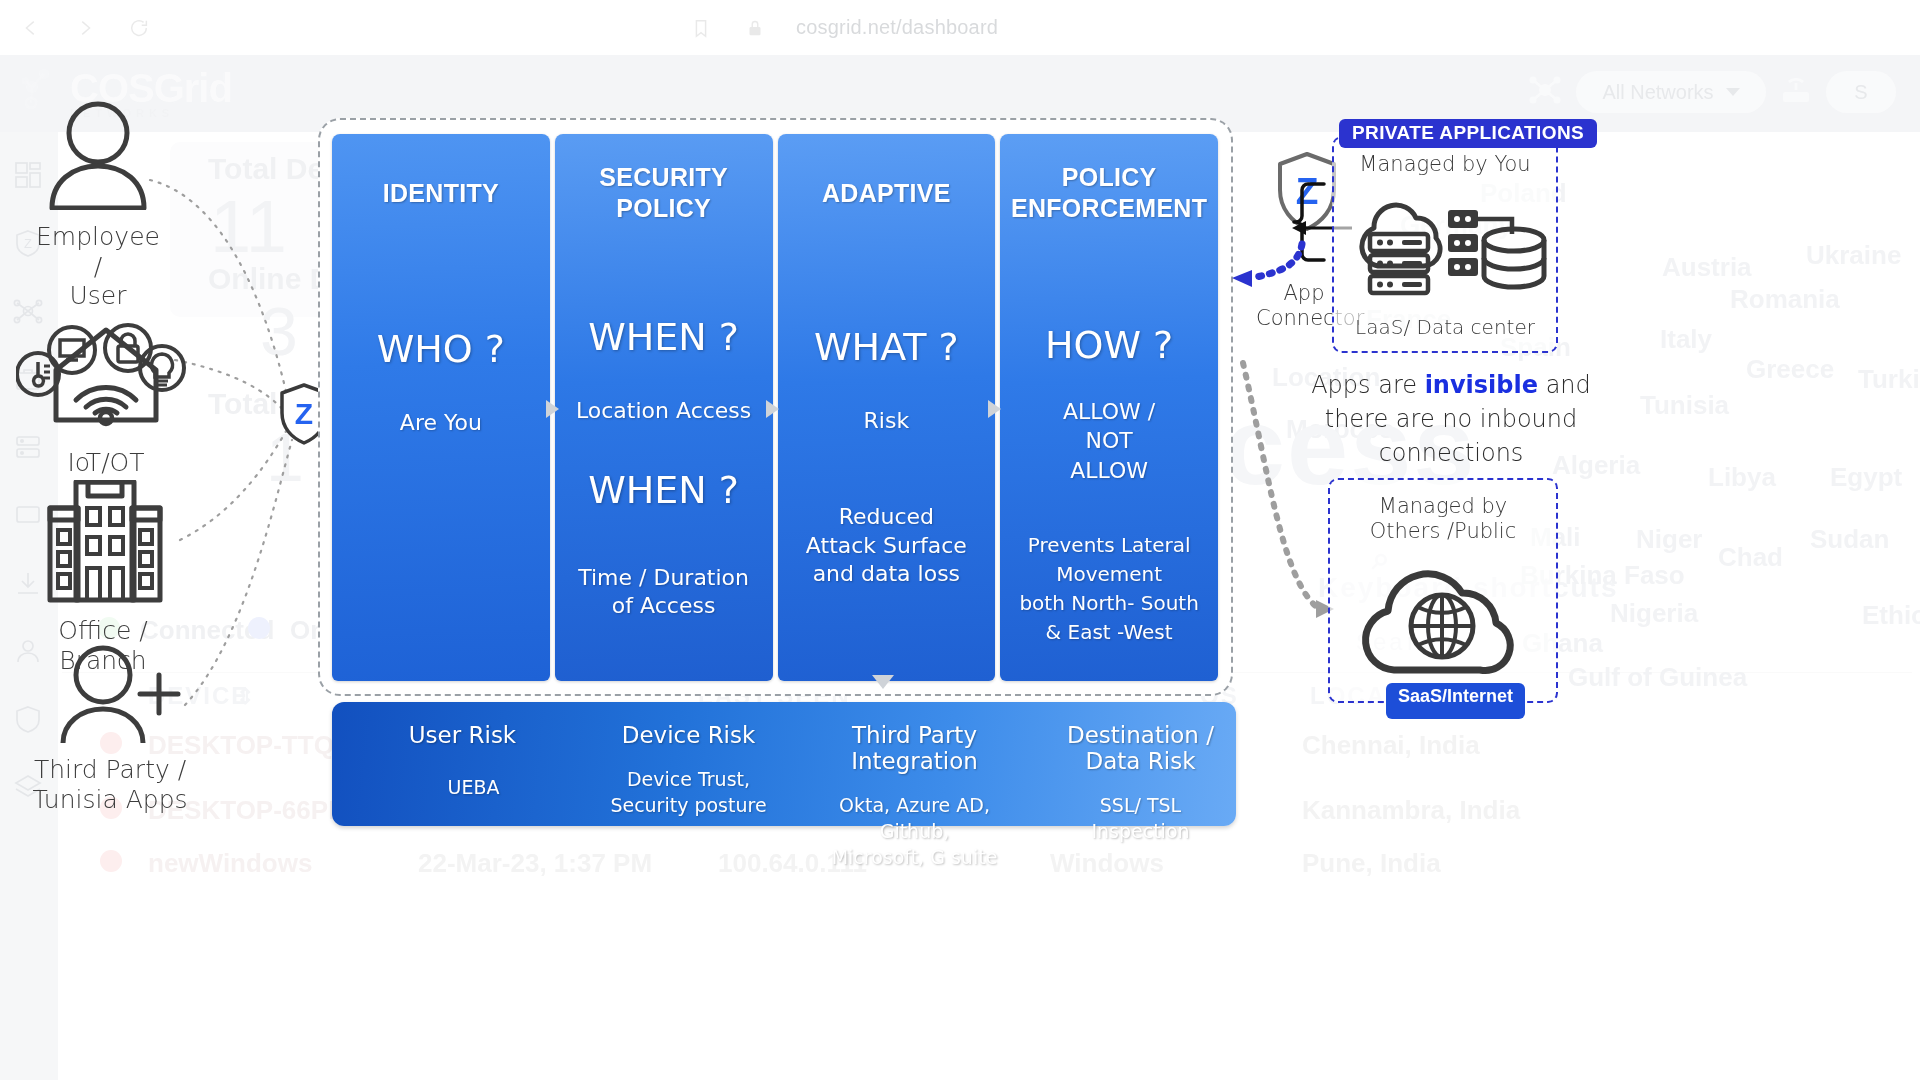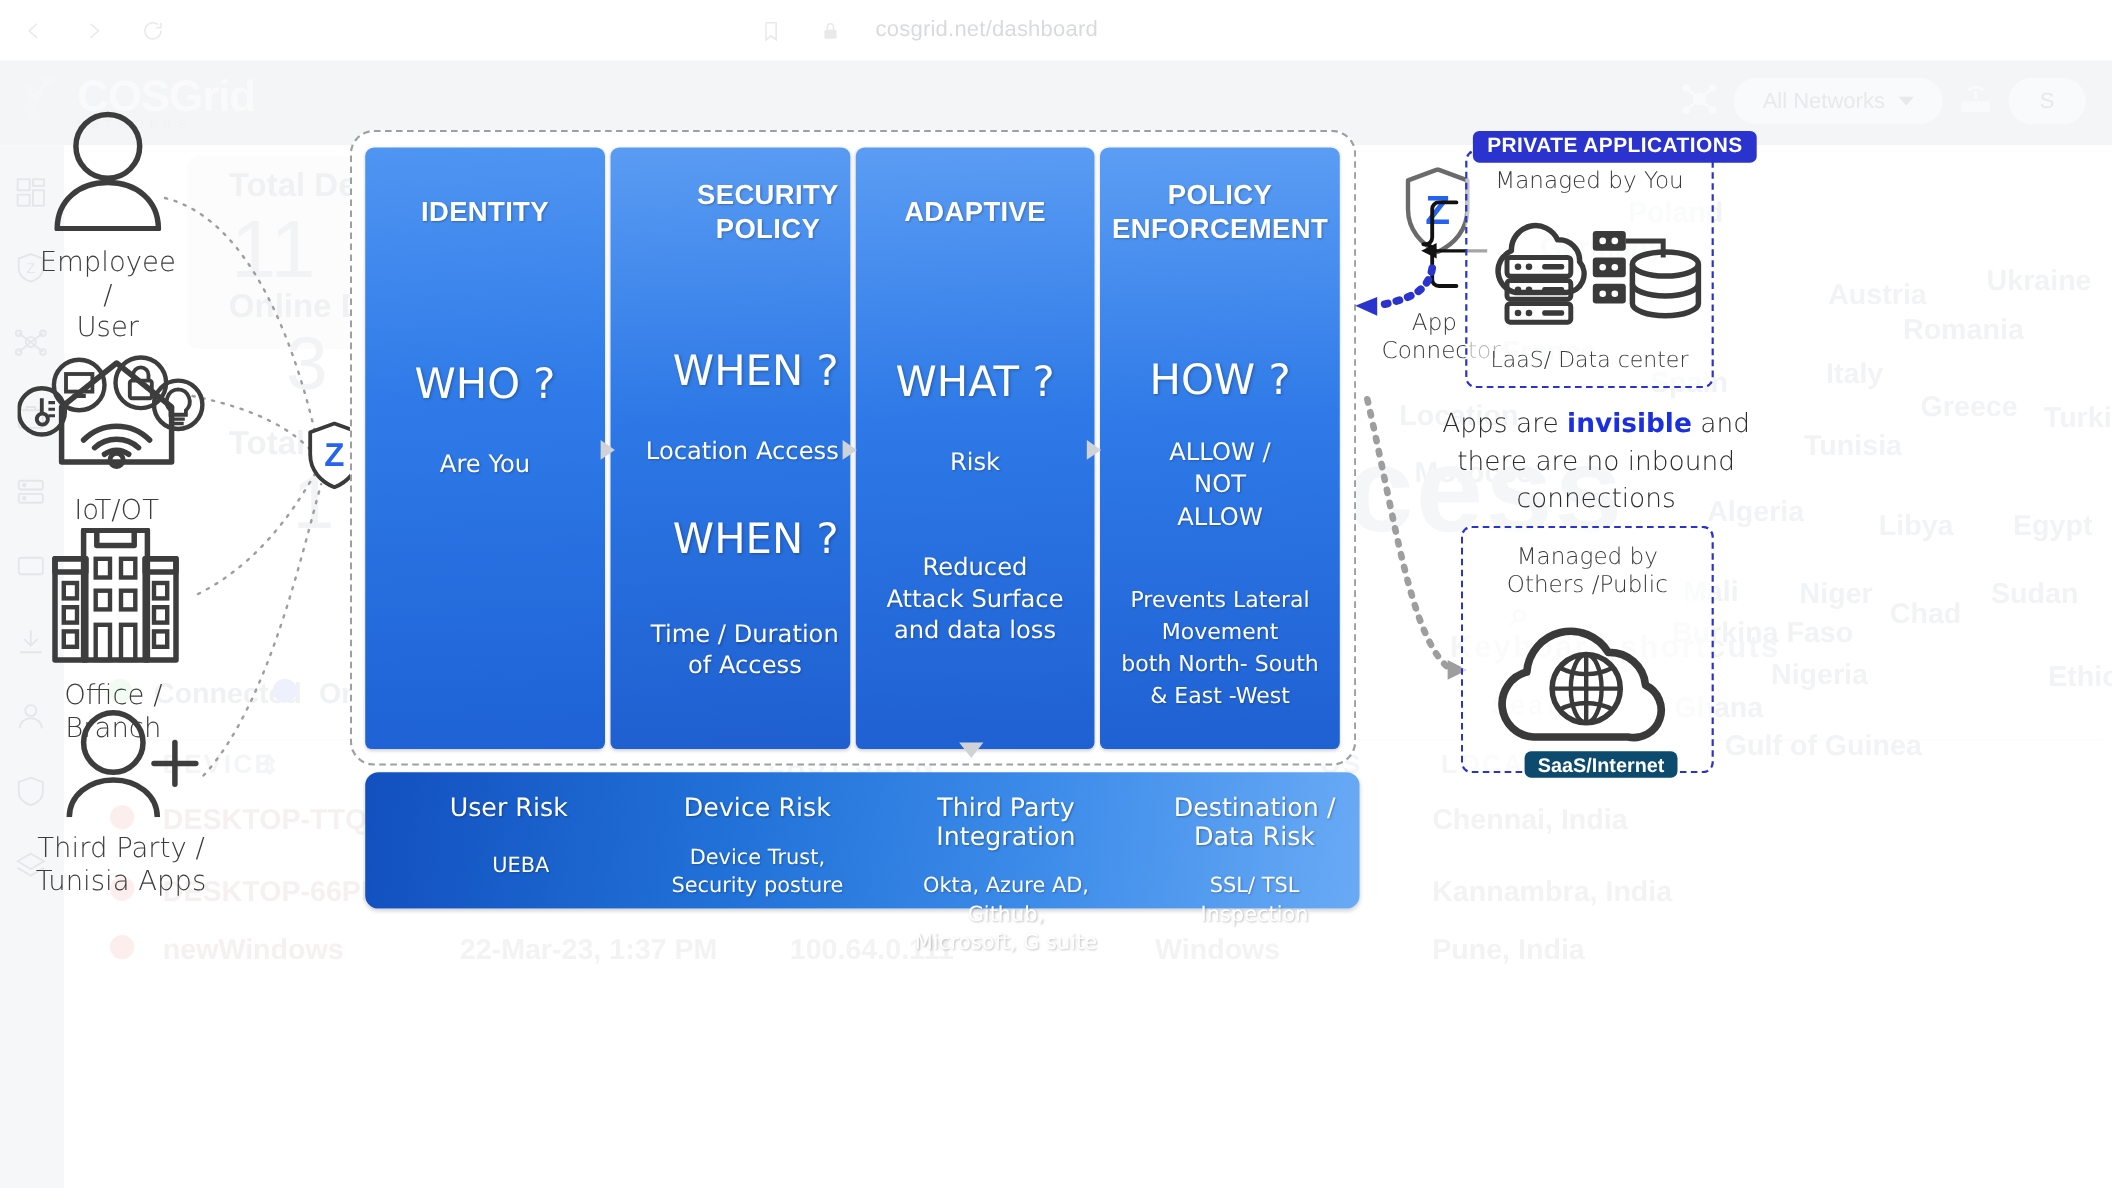--- a/index.html
+++ b/index.html
@@ -74,21 +74,21 @@
   }
 
   .pillars { position:absolute; left:332px; top:134px; width:886px; height:547px; display:flex; gap:5px; }
   .pillar {
     flex:1; border-radius:8px 8px 6px 6px; position:relative;
     box-shadow:0 1px 3px rgba(0,0,0,.18);
     display:flex; flex-direction:column; align-items:center;
     color:#fff; text-align:center; padding:0 10px;
   }
   .p1 { background:linear-gradient(178deg,#4f95f2 0%, #2f7ae8 42%, #1e62d6 100%); }
-  .p2 { background:linear-gradient(178deg,#5a9cf3 0%, #2d78e6 45%, #1f5fd0 100%);align-items:flex-end; }
+  .p2 { background:linear-gradient(178deg,#5a9cf3 0%, #2d78e6 45%, #1f5fd0 100%); }
   .p3 { background:linear-gradient(178deg,#5b9df4 0%, #2e79e7 45%, #1f60d2 100%); }
   .p4 { background:linear-gradient(178deg,#5c9ef4 0%, #2f7ae8 45%, #1f60d2 100%); }
 
   .p-title {
     font-size:25px; font-weight:700; letter-spacing:.3px; margin-top:44px;
     text-shadow:1px 1px 2px rgba(0,0,0,.28); line-height:1.22;
     font-family:"Liberation Sans", sans-serif;
   }
   .p-q {
     font-size:38px; font-weight:400; margin-top:0;
@@ -157,22 +157,22 @@
 
   .dbx-title {
     position:absolute; width:100%; text-align:center; font-size:21px; color:#3a3a3a;
     line-height:1.2; font-family:"DejaVu Sans", sans-serif; font-weight:300;
   }
   .dbx-foot {
     position:absolute; width:100%; text-align:center; font-size:20px; color:#3a3a3a;
     font-family:"DejaVu Sans", sans-serif; font-weight:300;
   }
   .badge-bottom {
-    position:absolute; left:1386px; top:683px; background:#0c4a6e; color:#fff;
-    font-size:18px; font-weight:700; padding:3px 12px 0; border-radius:6px; z-index:6;
+    position:absolute; left:1386px; top:683px; background:#1d4ed8; color:#fff;
+    font-size:18px; font-weight:700; padding:3px 12px 12px; border-radius:6px; z-index:6;
     white-space:nowrap;
   }
 
   .invis-text {
     position:absolute; left:1306px; top:368px; width:290px; text-align:center;
     font-size:24px; color:#2b2b2b; line-height:1.42;
     font-family:"DejaVu Sans", sans-serif; font-weight:300;
   }
   .invis-text b { color:#1a2fe0; font-weight:700; }
 

